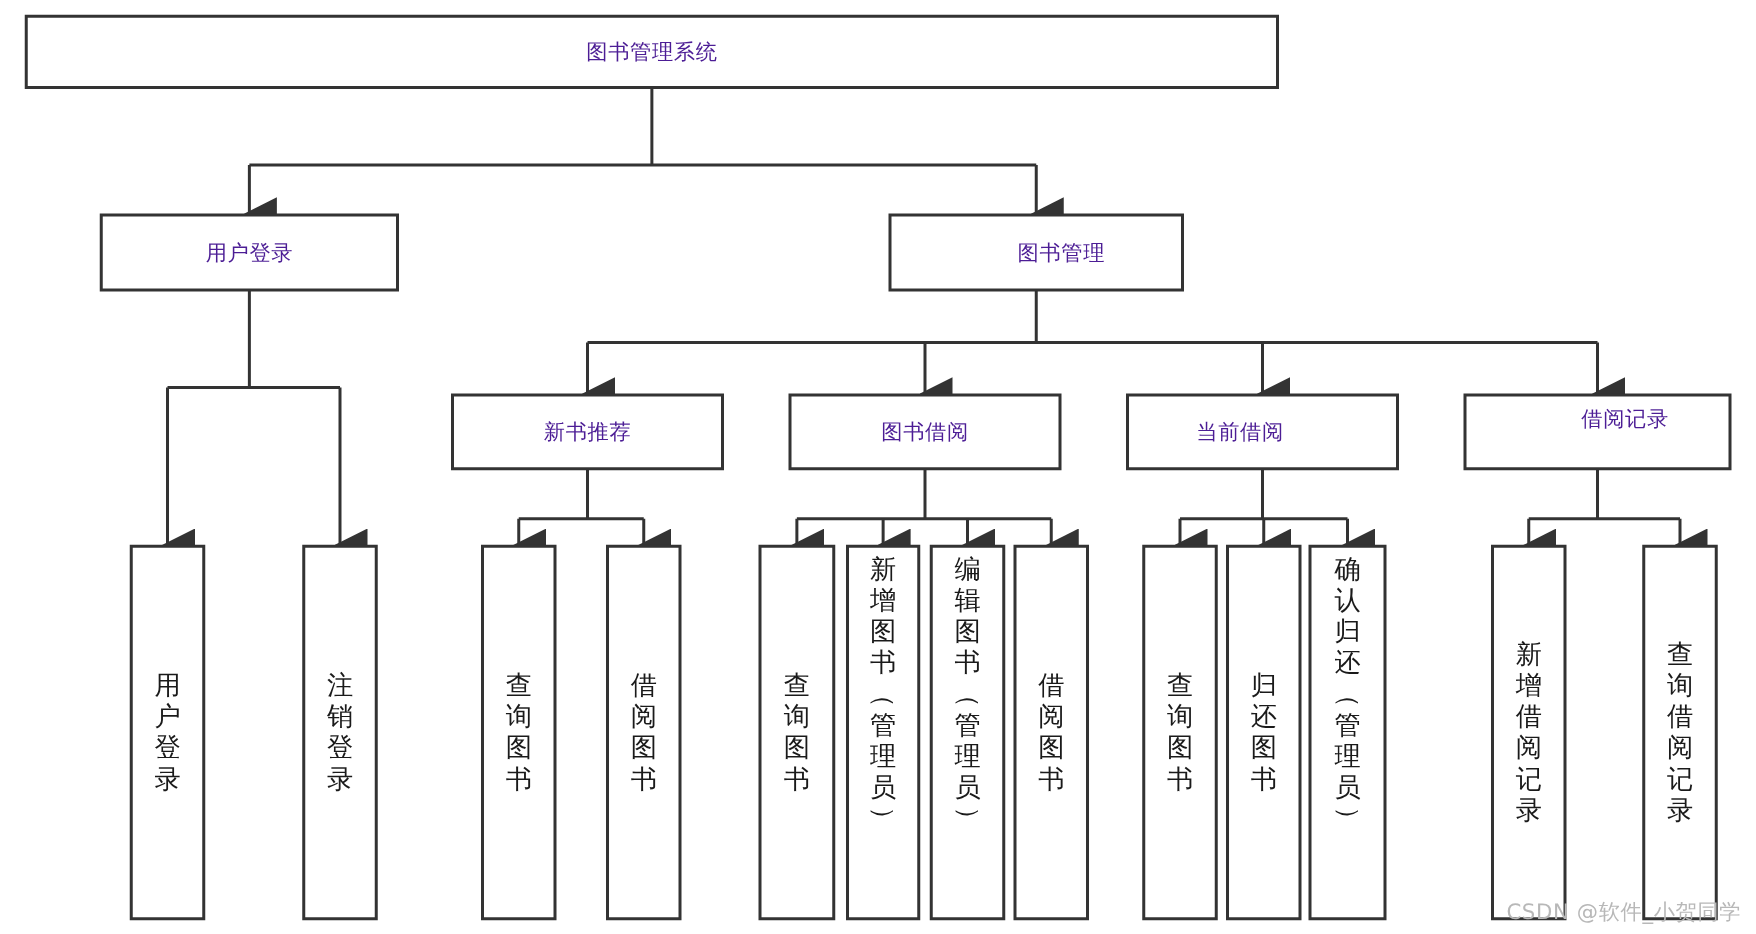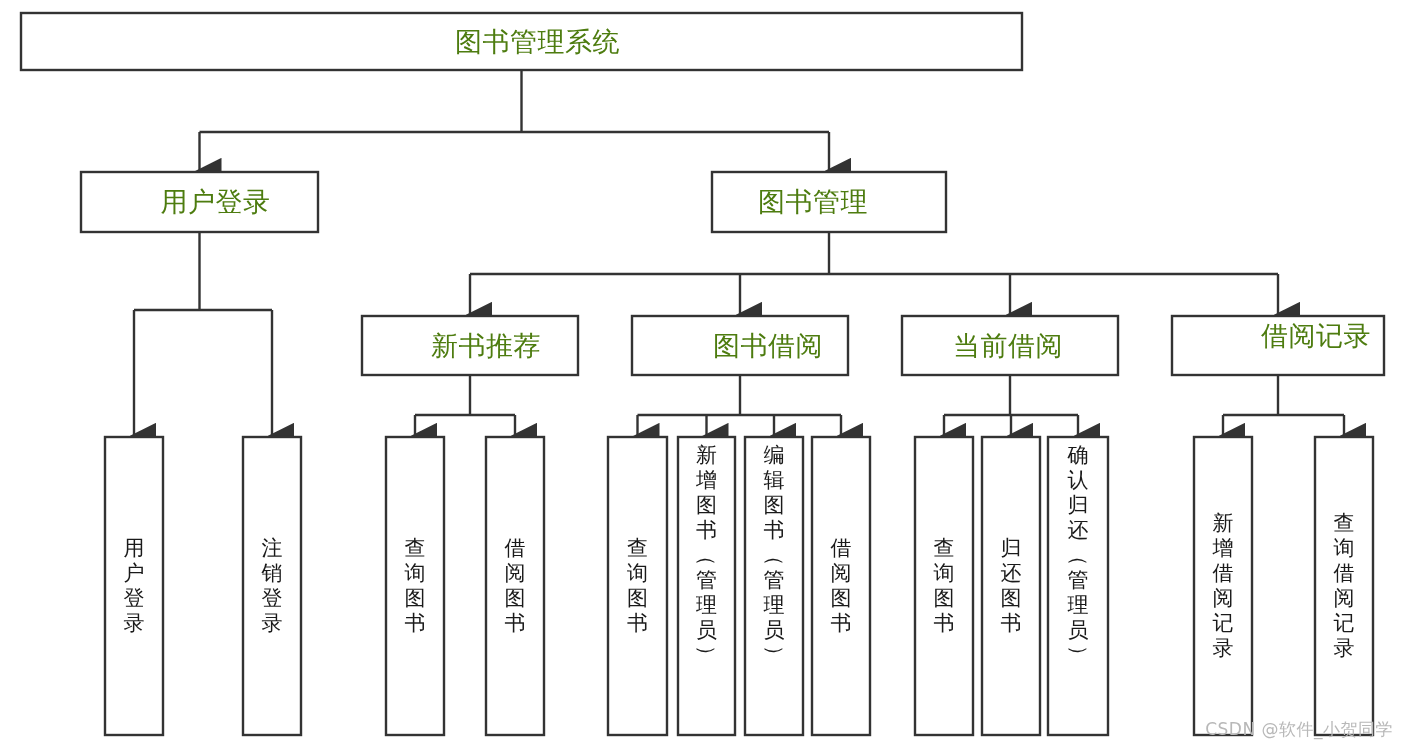--- a/index.html
+++ b/index.html
@@ -57,25 +57,24 @@
     line-height: 25px;
     color: #1a1a1a;
     text-align: center;
     white-space: pre;
   }
   .hlabel {
     position: absolute;
     display: flex;
     align-items: center;
     justify-content: center;
-    font-size: 27px;
-    color: #4d7c0f;
+    font-size: 17px;
+    color: #4c1d95;
     pointer-events: none;
     letter-spacing: 0.5px;
-    margin-left: 16px;
   }
   #watermark {
     position: absolute;
     right: 12px;
     bottom: 6px;
     font-size: 17px;
     color: #b8b8b8;
     letter-spacing: 0.5px;
     white-space: nowrap;
     margin-left: 42px;
@@ -148,23 +147,23 @@
         <rect x="982" y="437" width="58" height="298" class="node-box"></rect>
         <rect x="1048" y="437" width="60" height="298" class="node-box"></rect>
         <rect x="1194" y="437" width="58" height="298" class="node-box"></rect>
         <rect x="1315" y="437" width="58" height="298" class="node-box"></rect>
       </g>
   </svg>
 
   <div id="labels">
       <div class="hlabel" style="left: 21px; top: 13px; width: 1001px; height: 57px;">图书管理系统</div>
       <div class="hlabel" style="left: 81px; top: 172px; width: 237px; height: 60px;">用户登录</div>
-      <div class="hlabel" style="left: 680px; top: 172px; width: 234px; height: 60px;">图书管理</div>
+      <div class="hlabel" style="left: 732px; top: 172px; width: 234px; height: 60px;">图书管理</div>
       <div class="hlabel" style="left: 362px; top: 316px; width: 216px; height: 59px; font-family: Liberation Mono, monospace;">新书推荐</div>
-      <div class="hlabel" style="left: 632px; top: 316px; width: 216px; height: 59px; padding-left: 12px;">图书借阅</div>
+      <div class="hlabel" style="left: 632px; top: 316px; width: 216px; height: 59px;">图书借阅</div>
       <div class="hlabel" style="left: 902px; top: 316px; width: 180px; height: 59px;">当前借阅</div>
       <div class="hlabel" style="left: 1172px; top: 306px; width: 256px; height: 59px;">借阅记录</div>
       <div class="vlabel-wrap centered" style="left: 105px; top: 443px; width: 58px; height: 286px;">
         <span class="vchar">用</span>
         <span class="vchar">户</span>
         <span class="vchar">登</span>
         <span class="vchar">录</span>
       </div>
       <div class="vlabel-wrap centered" style="left: 243px; top: 443px; width: 58px; height: 286px;">
         <span class="vchar">注</span>

